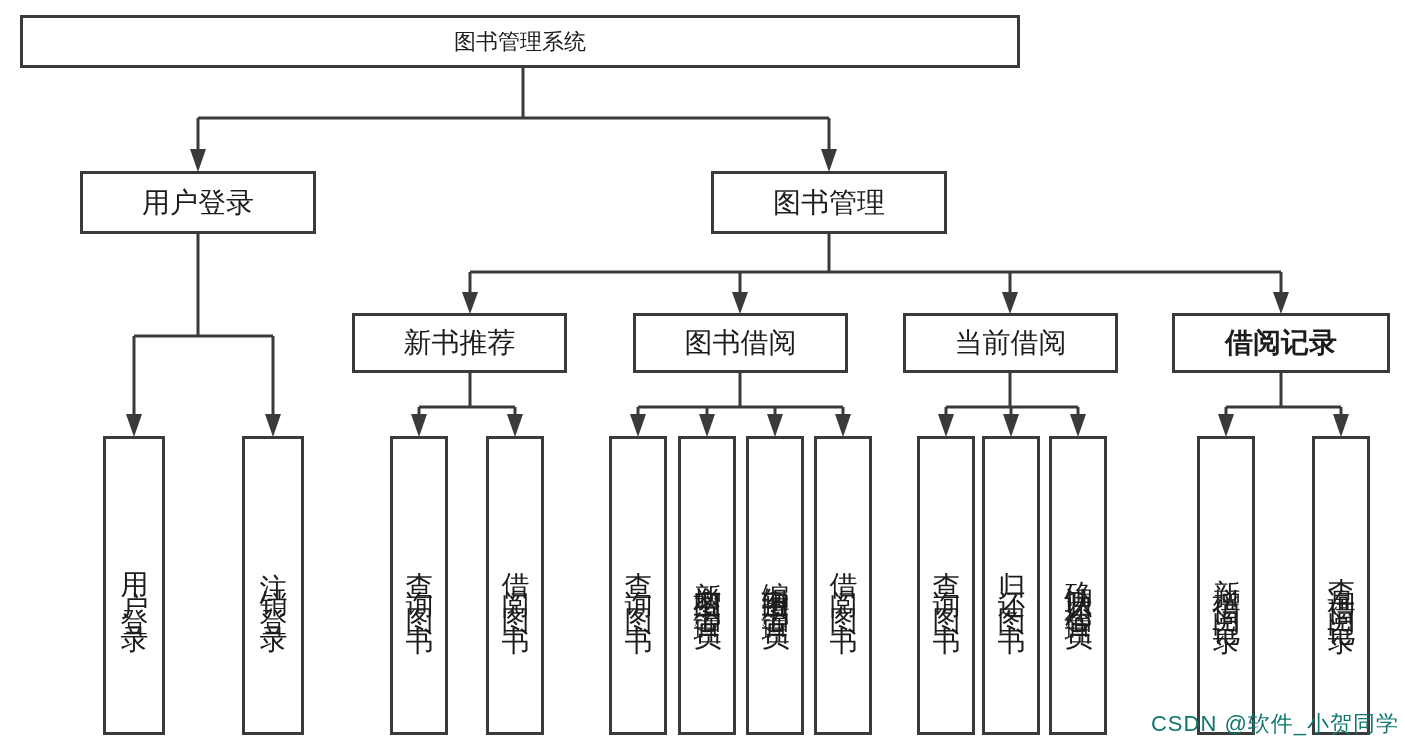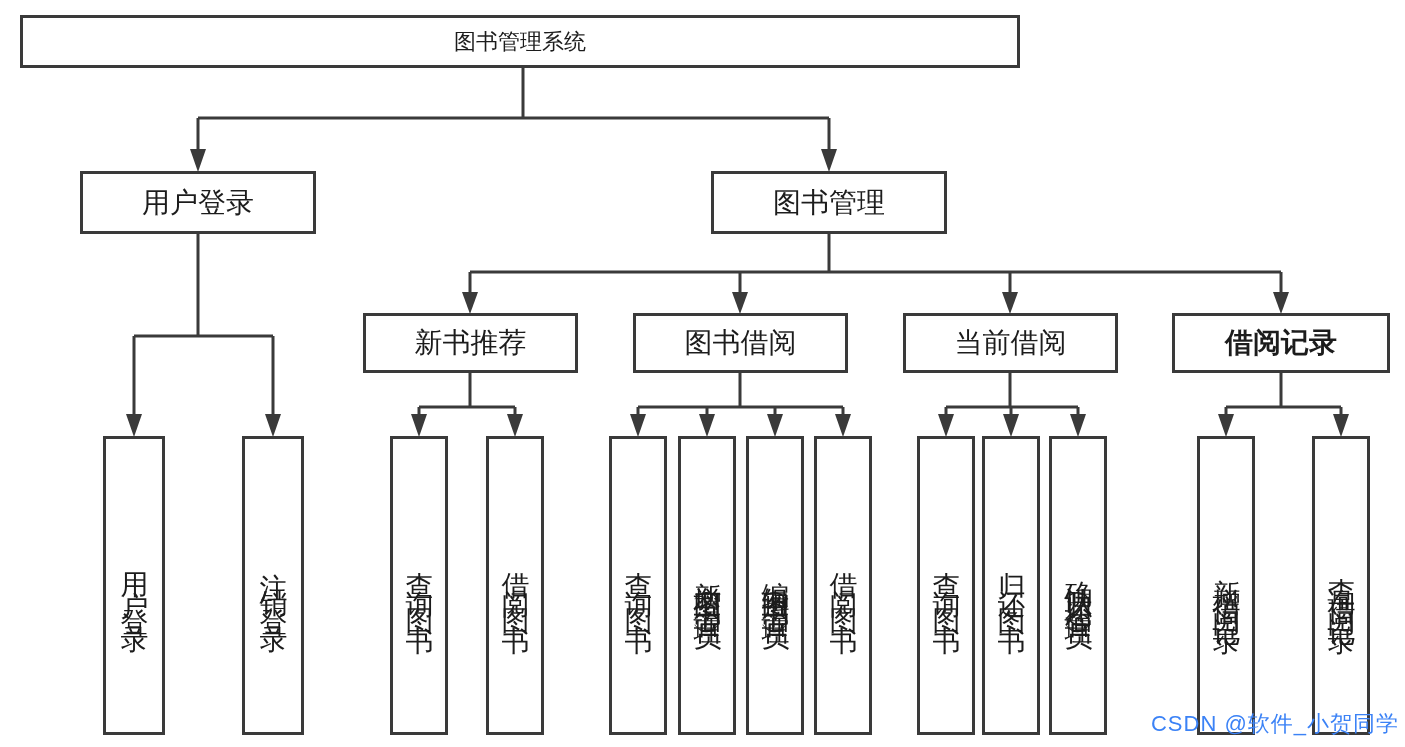--- a/index.html
+++ b/index.html
@@ -30,21 +30,21 @@
     white-space:nowrap;
     line-height:1;
   }
   .leaf.len4 span{letter-spacing:18px;}
   .leaf.len6 span{letter-spacing:10px;}
   .leaf.len8 span{letter-spacing:6px;}
   .watermark{
     position:absolute;
     right:6px;bottom:8px;
     font-size:22px;
-    color:#3b82f6;
+    color:#0f766e;
     z-index:5;
     letter-spacing:1px;
   }
 </style>
 </head>
 <body>
 
 <div class="canvas">
 
   <svg class="wires" viewBox="0 0 1405 747">
@@ -87,21 +87,21 @@
     <span>图书管理系统</span>
   </div>
 
   <div class="node" style="left:80px;top:171px;width:236px;height:63px;">
     <span>用户登录</span>
   </div>
   <div class="node" style="left:711px;top:171px;width:236px;height:63px;">
     <span>图书管理</span>
   </div>
 
-  <div class="node" style="left:363px;top:313px;width:215px;height:60px;">
+  <div class="node" style="left:352px;top:313px;width:215px;height:60px;">
     <span>新书推荐</span>
   </div>
   <div class="node" style="left:633px;top:313px;width:215px;height:60px;">
     <span>图书借阅</span>
   </div>
   <div class="node" style="left:903px;top:313px;width:215px;height:60px;">
     <span>当前借阅</span>
   </div>
   <div class="node" style="left:1172px;top:313px;width:218px;height:60px;font-weight:bold;">
     <span>借阅记录</span>

